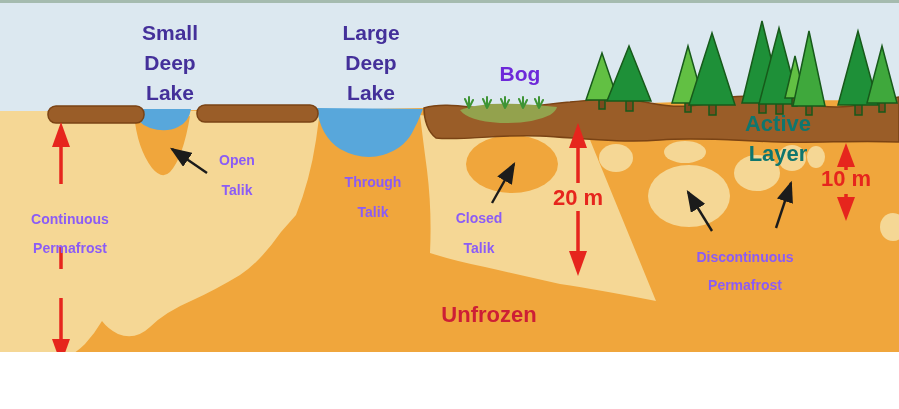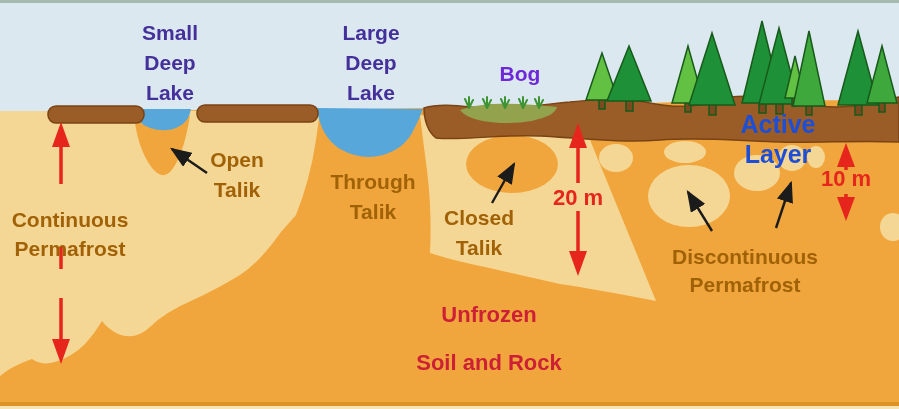--- a/index.html
+++ b/index.html
@@ -1,25 +1,25 @@
 <!DOCTYPE html>
 <html><head>
 <meta charset="utf-8">
 <style>
   html,body{margin:0;padding:0;background:#fff;}
-  .stage{position:relative;width:899px;height:409px;overflow:hidden;
+  .stage{position:relative;width:899px;height:352px;overflow:hidden;
          font-family:"Liberation Sans",sans-serif;}
   .stage svg{position:absolute;left:0;top:0;}
   .lbl{position:absolute;transform:translateX(-50%);text-align:center;
        white-space:pre-line;font-weight:bold;line-height:30px;
        font-family:"Liberation Sans",sans-serif;}
   .purple{color:#44309a;font-size:21px;}
-  .blacktxt{color:#a16207;font-size:21px;}
+  .blacktxt{color:#8b5cf6;font-size:14px;}
   .redtxt{color:#e6251d;font-size:22px;line-height:24px;}
-  .whitetxt{color:#1d4ed8;font-size:25px;}
+  .whitetxt{color:#0f766e;font-size:22px;}
   .greentxt{color:#6d28d9;font-size:21px;}
   .crimsontxt{color:#cd1f35;font-size:22px;line-height:48px;}
 </style>
 </head>
 <body>
 
 <div class="stage">
 
 <svg width="899" height="409" viewBox="0 0 899 409">
   <defs>

